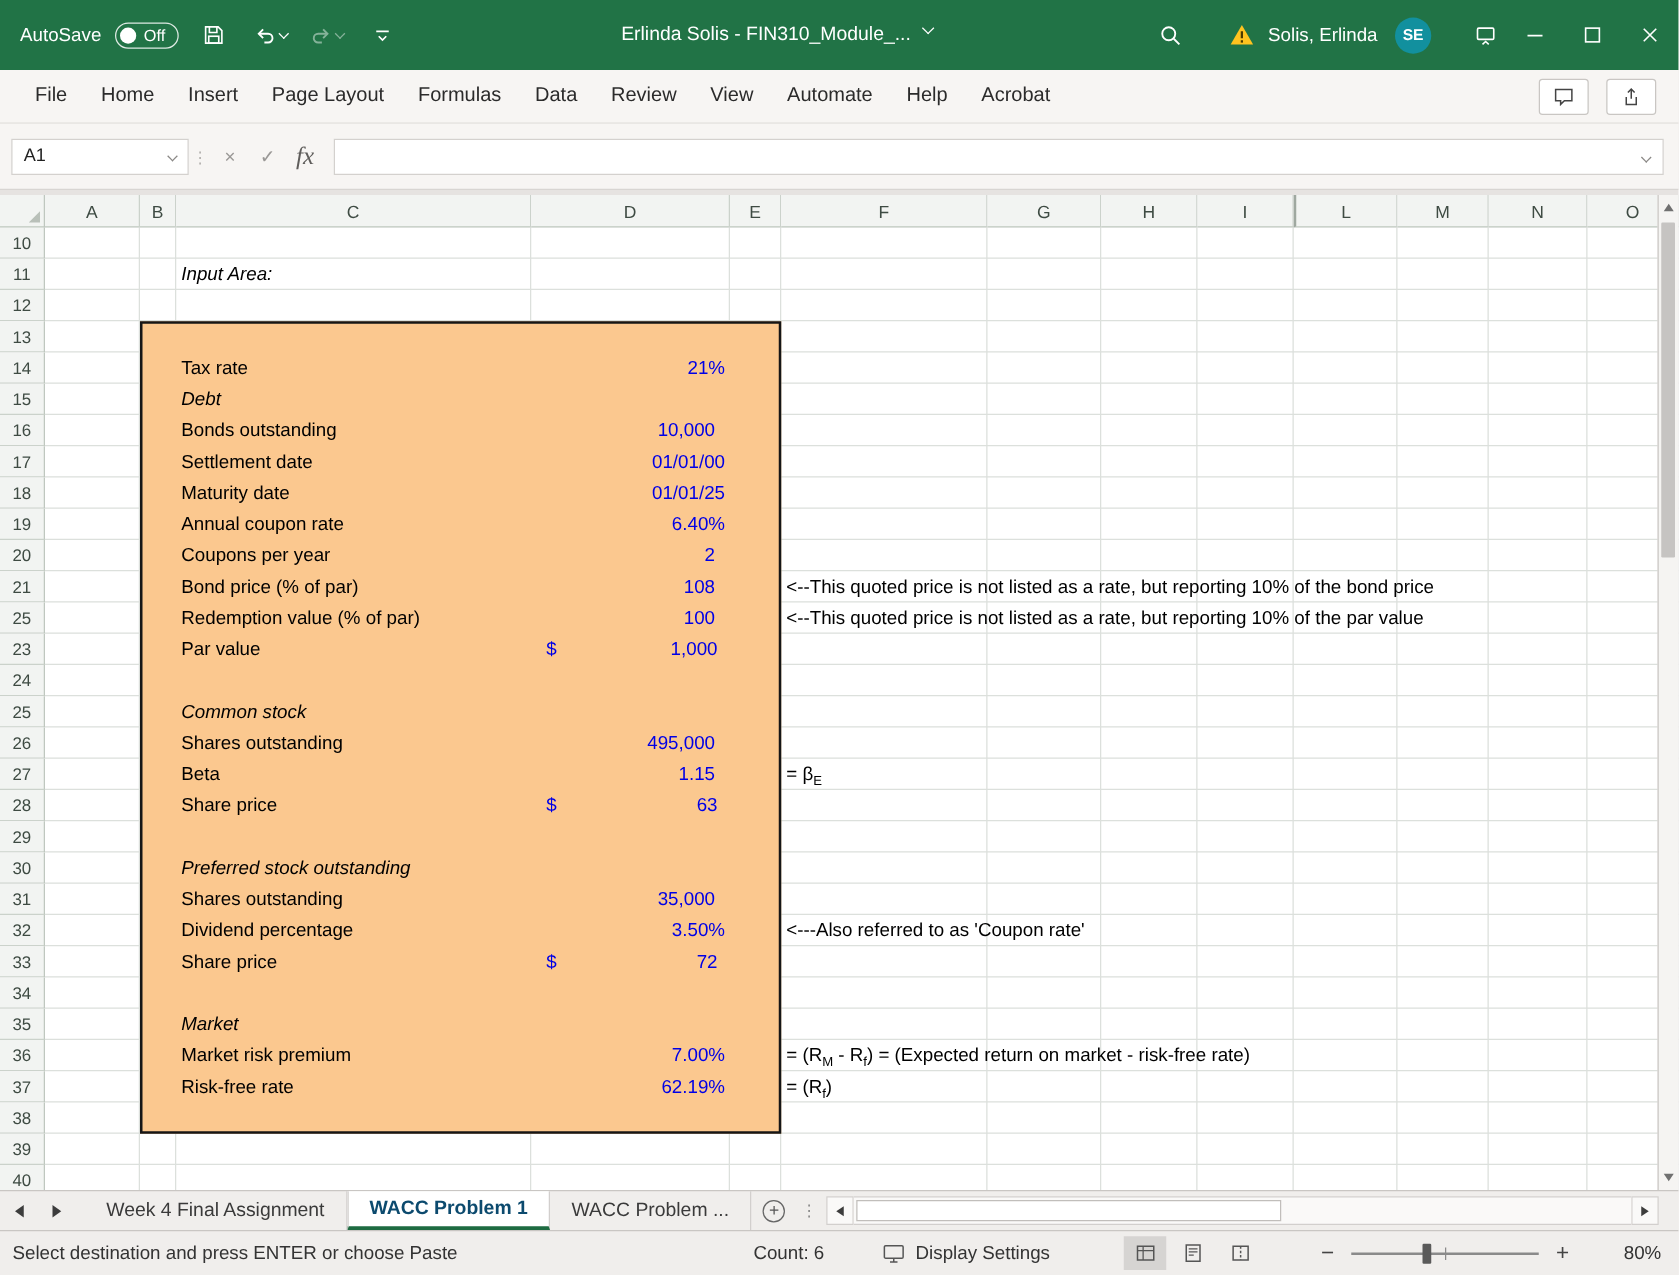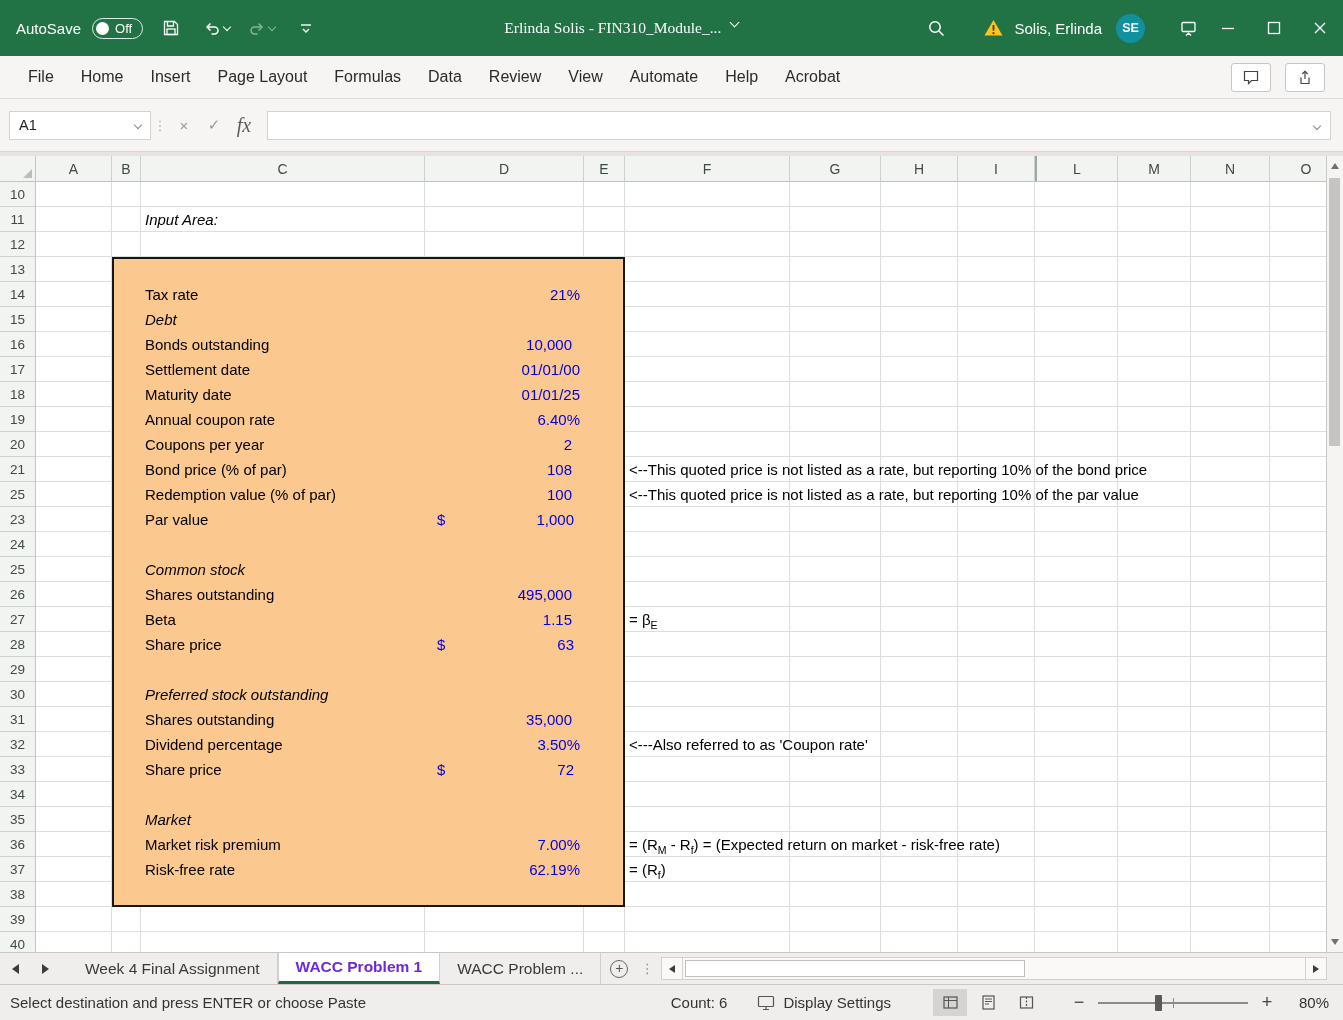--- a/index.html
+++ b/index.html
@@ -10,21 +10,21 @@
 
   
   .titlebar { position:absolute; top:0; left:0; width:100%; height:56px; background:#217346; color:#fff; display:flex; align-items:center; font-size:15px; }
   .tb-left { display:flex; align-items:center; gap:11px; padding-left:16px; }
   .autosave-label { font-size:15px; }
   .autosave-pill { display:flex; align-items:center; gap:6px; border:1px solid rgba(255,255,255,.85); border-radius:11px; padding:2px 10px 2px 3px; font-size:13px; color:#fff; }
   .as-knob { width:13px; height:13px; border-radius:50%; background:#fff; display:inline-block; }
   .tb-btn { width:34px; height:34px; display:flex; align-items:center; justify-content:center; color:#fff; }
   .tb-btn.dim { opacity:.45; }
   .chev-sm { width:6px; height:6px; border-right:1.4px solid #fff; border-bottom:1.4px solid #fff; transform:rotate(45deg); display:inline-block; margin-left:3px; margin-bottom:3px; }
-  .tb-title { flex:1; display:flex; align-items:flex-start; justify-content:center; font-size:15.5px; white-space:nowrap; cursor:pointer;font-family:Liberation Serif, serif; }
+  .tb-title { flex:1; display:flex; align-items:flex-start; justify-content:center; font-size:15.5px; white-space:nowrap; cursor:pointer; }
   .chev { display:inline-block; width:7px; height:7px; border-right:1.6px solid currentColor; border-bottom:1.6px solid currentColor; transform:rotate(45deg); margin-left:10px; margin-bottom:4px; }
   .tb-right { display:flex; align-items:center; }
   .tb-search { margin-right:30px; }
   .tb-warning { margin-right:10px; display:flex; align-items:center; }
   .tb-user { margin-right:14px; white-space:nowrap; }
   .avatar { width:29px; height:29px; border-radius:50%; background:#12909E; display:flex; align-items:center; justify-content:center; font-size:12.5px; font-weight:bold; margin-right:26px; }
   .win-btn { width:46px; height:56px; display:flex; align-items:center; justify-content:center; }
 
   
   .ribbon-row { position:absolute; top:56px; left:0; width:100%; height:43px; background:#F7F5F3; border-bottom:1px solid #E0DDDA; display:flex; align-items:center; }
@@ -67,33 +67,33 @@
   .tri-down { border-left:4.5px solid transparent; border-right:4.5px solid transparent; border-top:6px solid #707070; }
   .vs-thumb { position:absolute; left:2px; right:3px; top:22px; height:268px; background:#C6C4C2; border-radius:1px; }
 
   
   .sheet-tabbar { position:absolute; top:952px; left:0; width:100%; height:32px; background:#F0EEEC; border-top:1px solid #C9C6C3; display:flex; align-items:stretch; font-size:15.5px; }
   .nav-arrow { width:30px; display:flex; align-items:center; justify-content:center; }
   .tri-left { border-top:5px solid transparent; border-bottom:5px solid transparent; border-right:7px solid #3c3c3c; }
   .tri-right { border-top:5px solid transparent; border-bottom:5px solid transparent; border-left:7px solid #3c3c3c; }
   .sheet-tab-list { display:flex; align-items:stretch; margin-left:8px; }
   .sheet-tab { display:flex; align-items:center; padding:0 17px; color:#3a3a3a; border-right:1px solid #D2CFCD; cursor:pointer; white-space:nowrap; }
-  .sheet-tab.active { background:#fff; color:#6d28d9; font-weight:bold; border-left:1px solid #D2CFCD; border-bottom:3px solid #1E6B41; }
+  .sheet-tab.active { background:#fff; color:#0c4a6e; font-weight:bold; border-left:1px solid #D2CFCD; border-bottom:3px solid #1E6B41; }
   .add-sheet { width:36px; display:flex; align-items:center; justify-content:center; }
   .plus-circle { width:18px; height:18px; border-radius:50%; border:1.4px solid #666; color:#555; font-size:14px; line-height:15px; text-align:center; display:inline-block; }
   .tab-splitter { width:20px; display:flex; align-items:center; justify-content:center; color:#8a8a8a; font-size:13px; cursor:col-resize; }
   .hscroll { flex:1; display:flex; align-items:center; margin:4px 16px 4px 4px; }
   .hs-btn { width:22px; height:23px; background:#FAF9F8; border:1px solid #D2CFCD; display:flex; align-items:center; justify-content:center; }
   .hs-btn .tri-left { border-right-width:6px; border-top-width:4.5px; border-bottom-width:4.5px; }
   .hs-btn .tri-right { border-left-width:6px; border-top-width:4.5px; border-bottom-width:4.5px; }
   .hs-track { flex:1; height:23px; background:#FAF9F8; border-top:1px solid #D2CFCD; border-bottom:1px solid #D2CFCD; position:relative; }
   .hs-thumb { position:absolute; left:2px; top:2px; bottom:2px; width:340px; background:#fff; border:1px solid #C1BEBB; }
 
   
-  .status-bar { position:absolute; top:984px; left:0; width:100%; height:36px; background:#F0EEEC; border-top:1px solid #C9C6C3; display:flex; align-items:center; padding:0 14px 0 10px; font-size:15px; color:#333; }
+  .status-bar { position:absolute; top:984px; left:0; width:100%; height:36px; background:#F0EEEC; border-top:1px solid #C9C6C3; display:flex; align-items:center; padding:0 14px 0 10px; font-size:15px; color:#333;gap:17px; }
   .sb-spacer { flex:1; }
   .sb-count { margin-right:30px; cursor:pointer; }
   .sb-display { display:flex; align-items:center; gap:8px; margin-right:42px; cursor:pointer; }
   .sb-views { display:flex; gap:4px; margin-right:28px; }
   .view-btn { width:34px; height:27px; display:flex; align-items:center; justify-content:center; }
   .view-btn.active { background:#D6D4D2; }
   .sb-zoom { display:flex; align-items:center; gap:11px; margin-right:12px; }
   .zoom-out, .zoom-in { font-size:18px; color:#444; width:16px; }
   .zoom-track { width:150px; height:2px; background:#8a8a8a; position:relative; cursor:pointer; }
   .zoom-notch { position:absolute; left:50%; top:-4px; width:1px; height:10px; background:#8a8a8a; }

